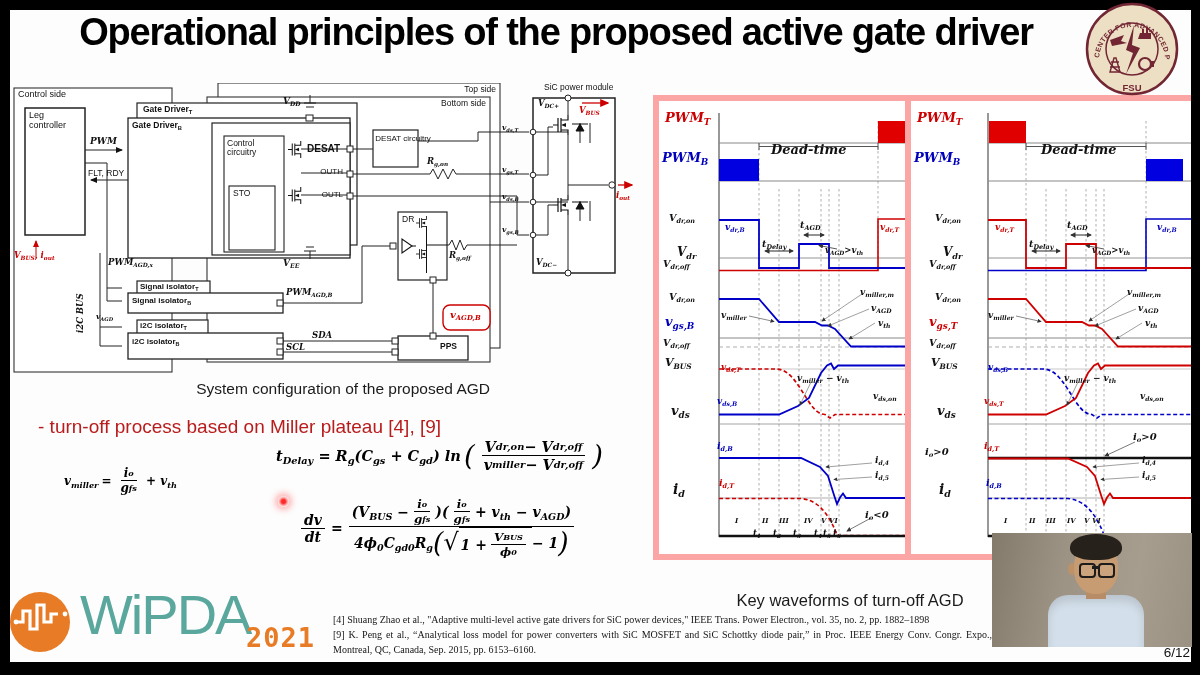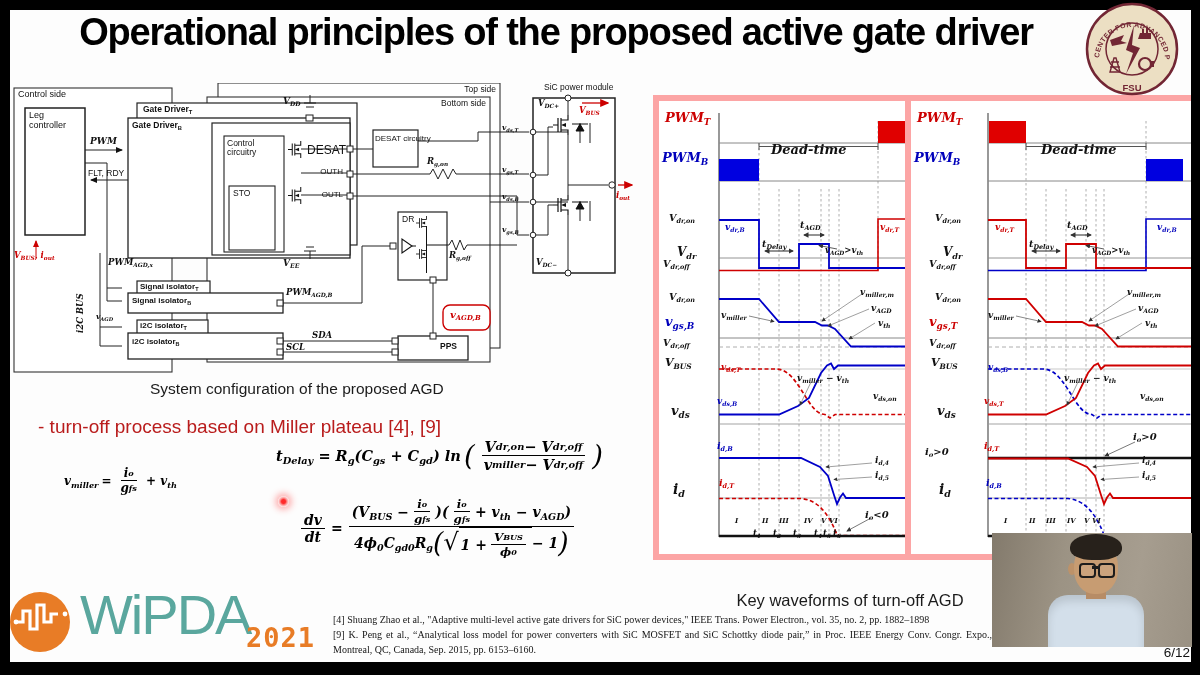--- a/index.html
+++ b/index.html
@@ -18,21 +18,21 @@
   .lbl{position:absolute;white-space:nowrap;line-height:1.07;color:#111;font-weight:700}
   .lbl.wrap{white-space:normal}
   .lbl.math{font-family:"DejaVu Serif","Liberation Serif",serif;font-style:italic}
   .lbl sub, .eq sub, .cond sub, .lblbind sub{font-size:68%;line-height:0;vertical-align:-0.35em}
 
   .diagram{position:absolute;left:12px;top:83px;width:648px;height:295px}
   .diagram svg{position:absolute;left:0;top:0}
   .labelhost{position:absolute;left:0;top:0;width:100%;height:100%}
 
   .caption{position:absolute;font-size:15.5px;color:#1b1b1b}
-  #caption-diagram{left:150px;top:380px;width:340px;text-align:left}
+  #caption-diagram{left:150px;top:380px;width:340px;text-align:right}
   #bullet-line{left:38px;top:416px;font-size:19px;color:#b91c1c}
   #caption-waveforms{left:700px;top:591px;width:300px;text-align:center;font-size:16.5px}
 
   .cond{position:absolute;left:700px;top:561px;width:210px;text-align:center;
         font-family:"DejaVu Serif","Liberation Serif",serif;font-style:italic;font-weight:700;font-size:17px}
 
   
   .eq{position:absolute;font-family:"DejaVu Serif","Liberation Serif",serif;font-style:italic;
       font-weight:700;color:#000;display:flex;align-items:center;gap:3px}
   .frac{display:inline-flex;flex-direction:column;align-items:center;vertical-align:middle;margin:0 3px}
@@ -212,25 +212,25 @@
         <span class="lbl math" style="left: 78px; top: 54px; font-size: 9px;">PWM</span>
         <span class="lbl" style="left: 76px; top: 86px; font-size: 8.5px; font-weight: 400;">FLT, RDY</span>
         <span class="lbl math" style="left: 2px; top: 168px; font-size: 8.5px; color: rgb(204, 0, 0);">V<sub>BUS</sub>, i<sub>out</sub></span>
         <span class="lbl" style="left: 131px; top: 22px; font-size: 8.5px;">Gate Driver<sub>T</sub></span>
         <span class="lbl" style="left: 120px; top: 38px; font-size: 8.5px;">Gate Driver<sub>B</sub></span>
         <span class="lbl wrap" style="left: 400px; top: 2px; font-size: 8.5px; font-weight: 400; width: 84px; text-align: right;">Top side</span>
         <span class="lbl wrap" style="left: 375px; top: 16px; font-size: 8.5px; font-weight: 400; width: 99px; text-align: right;">Bottom side</span>
         <span class="lbl math" style="left: 271px; top: 14px; font-size: 9px;">V<sub>DD</sub></span>
         <span class="lbl wrap" style="left: 215px; top: 56px; font-size: 8.5px; font-weight: 400; width: 52px; text-align: left;">Control circuitry</span>
         <span class="lbl" style="left: 221px; top: 106px; font-size: 8.5px; font-weight: 400;">STO</span>
-        <span class="lbl wrap" style="left: 295px; top: 61px; font-size: 12px; font-weight: 400; width: 36px; text-align: center;">DESAT</span>
+        <span class="lbl wrap" style="left: 295px; top: 61px; font-size: 10px; font-weight: 700; width: 36px; text-align: left;">DESAT</span>
         <span class="lbl wrap" style="left: 295px; top: 85px; font-size: 8px; font-weight: 400; width: 36px; text-align: right;">OUTH</span>
         <span class="lbl wrap" style="left: 295px; top: 108px; font-size: 8px; font-weight: 400; width: 36px; text-align: right;">OUTL</span>
         <span class="lbl math" style="left: 271px; top: 176px; font-size: 9px;">V<sub>EE</sub></span>
-        <span class="lbl wrap" style="left: 363px; top: 52px; font-size: 8px; font-weight: 400; width: 56px; text-align: left;">DESAT circuitry</span>
+        <span class="lbl wrap" style="left: 363px; top: 52px; font-size: 8px; font-weight: 400; width: 56px; text-align: center;">DESAT circuitry</span>
         <span class="lbl math" style="left: 415px; top: 74px; font-size: 8.5px;">R<sub>g,on</sub></span>
         <span class="lbl" style="left: 390px; top: 132px; font-size: 8.5px; font-weight: 400;">DR</span>
         <span class="lbl math" style="left: 437px; top: 168px; font-size: 8.5px;">R<sub>g,off</sub></span>
         <span class="lbl math" style="left: 438px; top: 227px; font-size: 10px; color: rgb(204, 0, 0);">v<sub>AGD,B</sub></span>
         <span class="lbl" style="left: 428px; top: 259px; font-size: 8.5px;">PPS</span>
         <span class="lbl math" style="left: 96px; top: 175px; font-size: 8.5px;">PWM<sub>AGD,x</sub></span>
         <span class="lbl" style="left: 128px; top: 200px; font-size: 8px;">Signal isolator<sub>T</sub></span>
         <span class="lbl" style="left: 120px; top: 214px; font-size: 8px;">Signal isolator<sub>B</sub></span>
         <span class="lbl math" style="left: 274px; top: 205px; font-size: 8.5px;">PWM<sub>AGD,B</sub></span>
         <span class="lbl math" style="left: 64px; top: 250px; font-size: 8.5px; transform: rotate(-90deg); transform-origin: left top;">i2C BUS</span>

